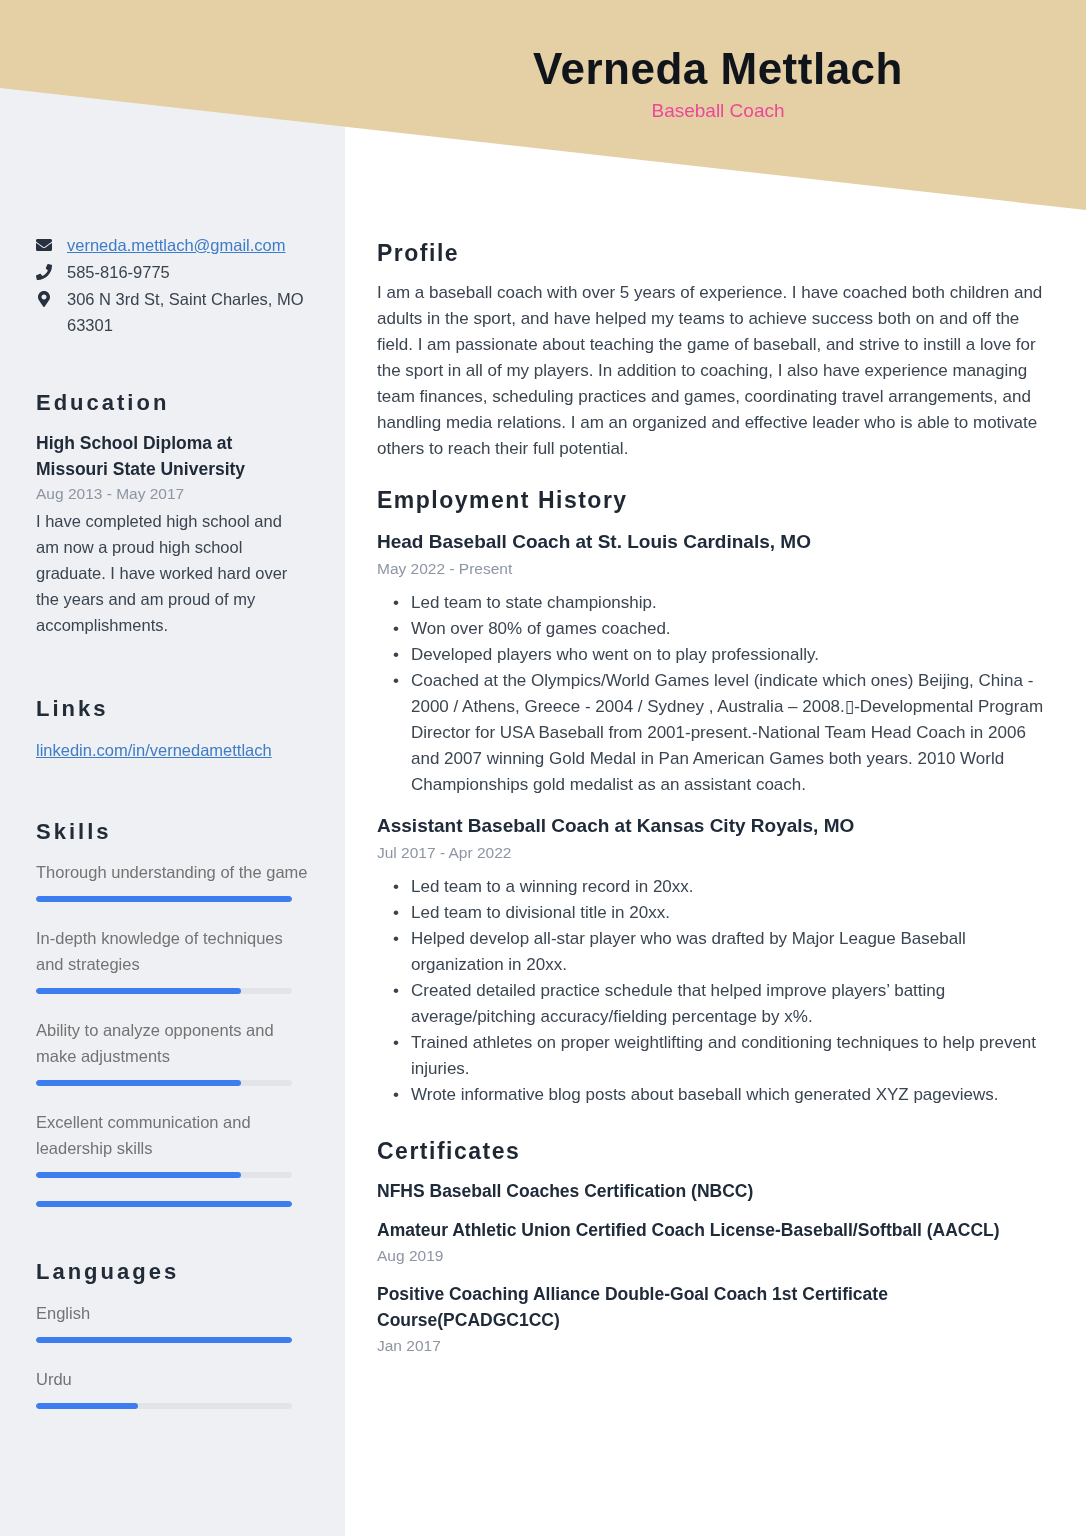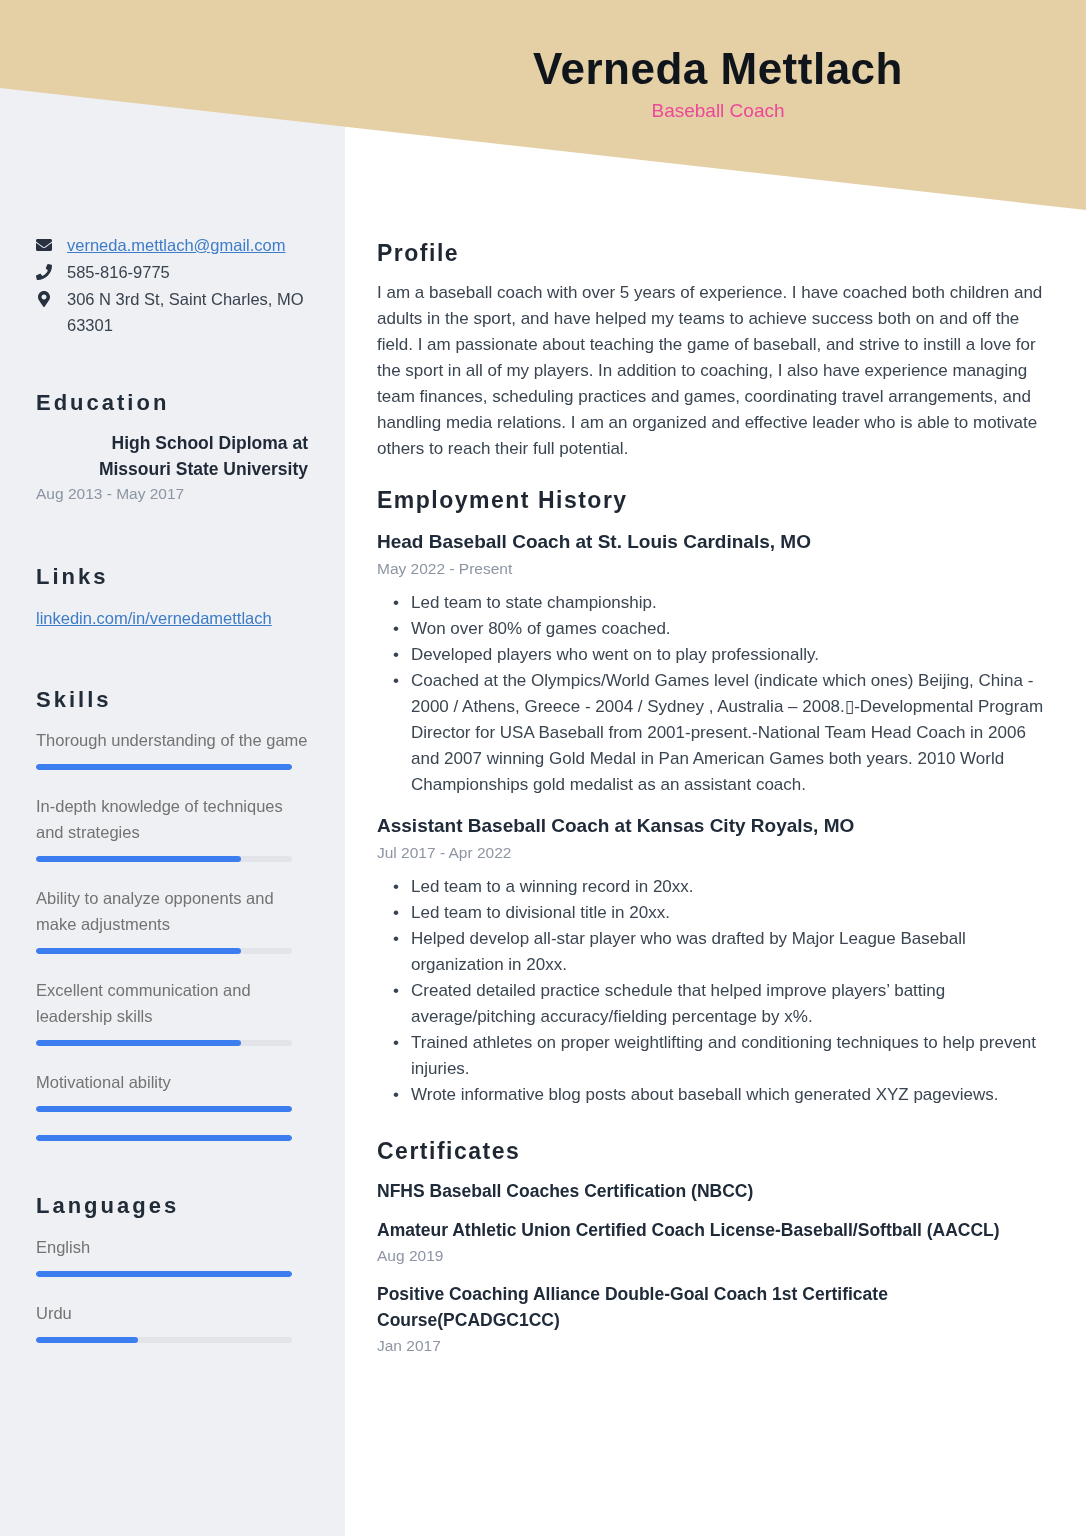--- a/index.html
+++ b/index.html
@@ -38,21 +38,21 @@
   .contact-row{display:flex;align-items:flex-start;margin-bottom:1px;}
   .contact-icon{width:18px;flex:0 0 18px;margin-right:13px;margin-top:5px;color:#27313f;}
   .contact-icon svg{width:16px;height:16px;fill:#27313f;display:block;}
   .contact-text{color:#39434f;}
   a.link{color:#3d7cc9;text-decoration:underline;cursor:pointer;}
   .side-heading{
     font-size:22px;font-weight:700;color:#222b38;letter-spacing:3px;
     margin:0 0 14px 0;line-height:1.2;
   }
   .edu-block{margin-top:52px;}
-  .edu-degree{font-size:17.5px;font-weight:700;color:#1f2937;line-height:26px;margin-top:2px;text-align:right;}
+  .edu-degree{font-size:17.5px;font-weight:700;color:#1f2937;line-height:26px;margin-top:2px;}
   .muted{color:#8d95a3;font-size:15.5px;line-height:24px;}
   .edu-desc{margin-top:2px;}
   .links-block{margin-top:58px;}
   .skills-block{margin-top:56px;}
   .skill{margin-bottom:23px;}
   .skill-label{color:#737373;}
   .bar{width:256px;height:6px;background:#e2e4e9;border-radius:3px;margin-top:11px;overflow:hidden;}
   .bar-fill{height:6px;background:#3c7df0;border-radius:3px;width:0;}
   .lang-block{margin-top:52px;}
   
@@ -118,20 +118,21 @@
           </svg>
       </span>
       <span class="contact-text">306 N 3rd St, Saint Charles, MO 63301</span>
     </div>
   </div>
 
   <div class="edu-block">
     <h3 class="side-heading">Education</h3>
     <div class="edu-degree">High School Diploma at Missouri State University</div>
     <div class="muted">Aug 2013 - May 2017</div>
+    <div class="edu-desc">I have completed high school and am now a proud high school graduate. I have worked hard over the years and am proud of my accomplishments.</div>
   </div>
 
   <div class="links-block">
     <h3 class="side-heading">Links</h3>
     <div>
 
     <div>
         <a class="link">linkedin.com/in/vernedamettlach</a>
       </div>
       </div>
@@ -156,26 +157,20 @@
         <div class="skill">
         <div class="skill-label">Ability to analyze opponents and make adjustments</div>
         <div class="bar">
           <div class="bar-fill" style="width: 80%;"></div>
         </div>
       </div>
         <div class="skill">
         <div class="skill-label">Excellent communication and leadership skills</div>
         <div class="bar">
           <div class="bar-fill" style="width: 80%;"></div>
-        </div>
-      </div>
-        <div class="skill">
-        <div class="skill-label">Motivational ability</div>
-        <div class="bar">
-          <div class="bar-fill" style="width: 100%;"></div>
         </div>
       </div>
         <div class="skill">
         <div class="bar">
           <div class="bar-fill" style="width: 100%;"></div>
         </div>
       </div>
       </div>
   </div>
 

